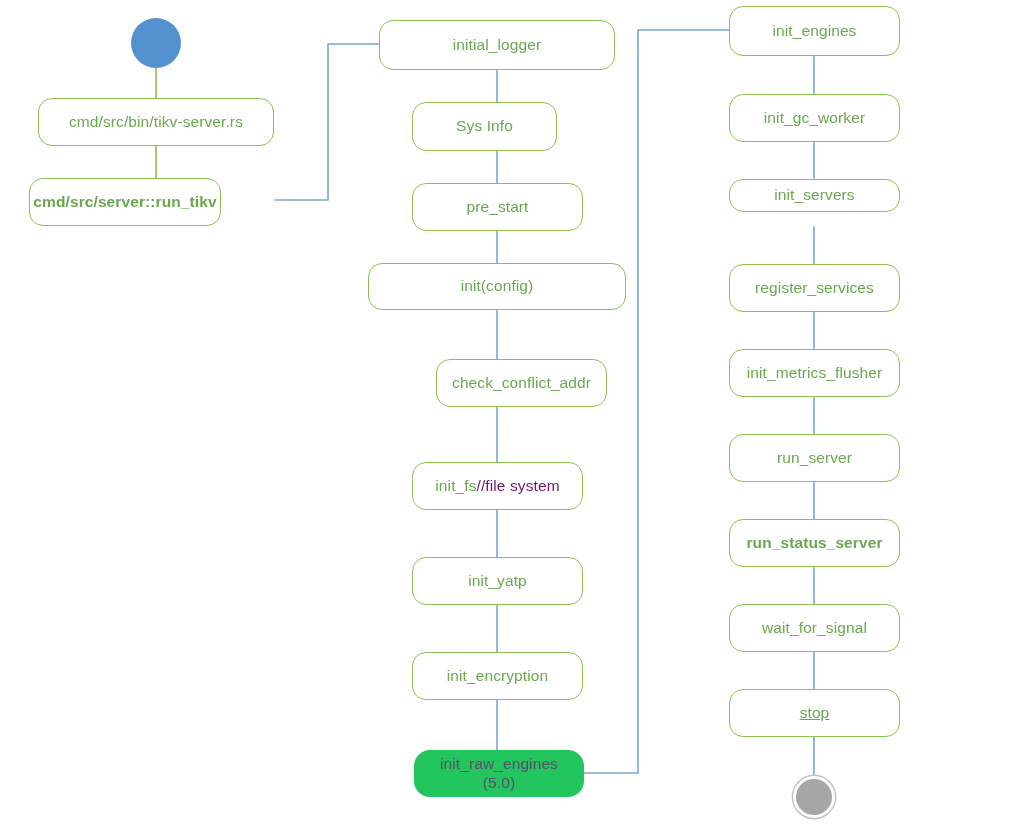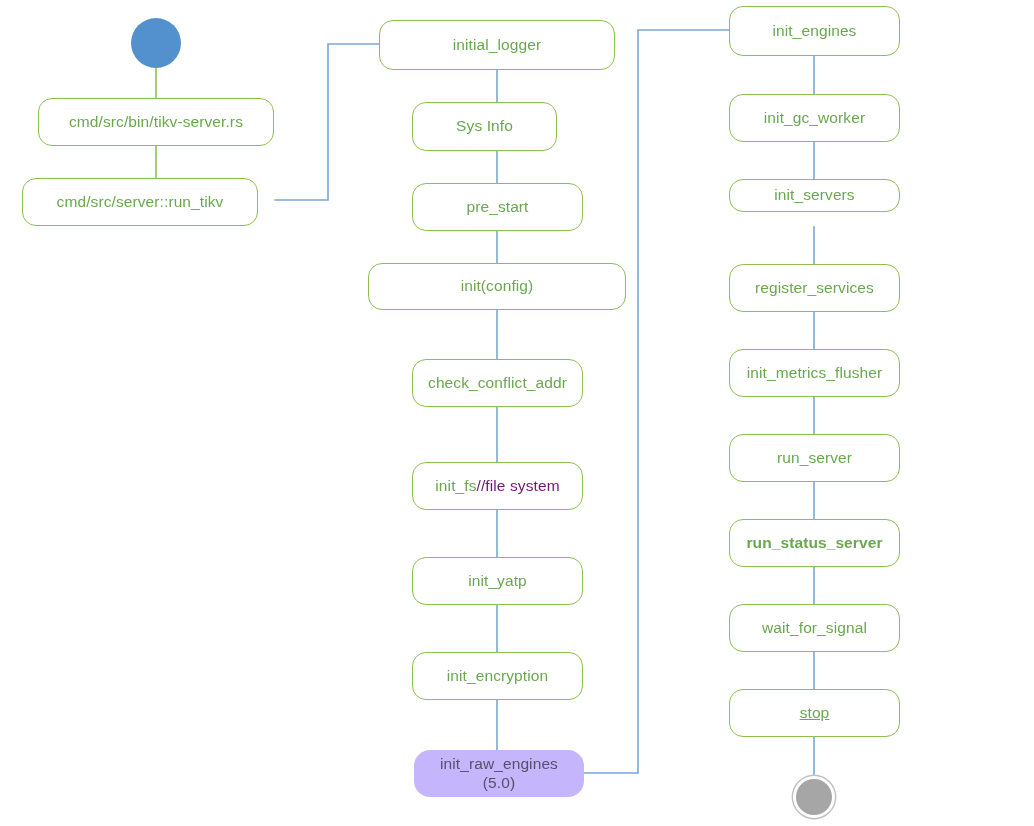--- a/index.html
+++ b/index.html
@@ -38,21 +38,21 @@
     border: 1.6px solid #8cc152;
     border-radius: 14px;
     background: #ffffff;
     color: #6aa84f;
     font-size: 15.5px;
     line-height: 1.22;
     letter-spacing: 0.1px;
     white-space: pre-line;
   }
   .node.shaded {
-    background: #c4b5fd;
+    background: #22c55e;
     border: none;
     color: #55516a;
     border-radius: 16px;
   }
   .node .cmt {
     color: #701a75;
   }
   .start-node {
     position: absolute;
     box-sizing: border-box;
@@ -110,31 +110,31 @@
       </g>
     </g>
   </svg>
 
   <div class="start-node" style="left:131px; top:18px; width:50px; height:50px;"></div>
 
   <div class="end-node" style="left:793px; top:776px; width:42px; height:42px;"></div>
 
   <div class="node" style="left:38px; top:98px; width:236px; height:48px;">cmd/src/bin/tikv-server.rs</div>
 
-  <div class="node" style="left:22px; top:178px; width:236px; height:48px;">cmd/src/server::run_tikv</div>
+  <div class="node" style="left:29px; top:178px; width:192px; height:48px;font-weight:bold;">cmd/src/server::run_tikv</div>
 
   <div class="node" style="left:379px; top:20px; width:236px; height:50px;">initial_logger</div>
 
   <div class="node" style="left:412px; top:102px; width:145px; height:49px;">Sys Info</div>
 
   <div class="node" style="left:412px; top:183px; width:171px; height:48px;">pre_start</div>
 
   <div class="node" style="left:368px; top:263px; width:258px; height:47px;">init(config)</div>
 
-  <div class="node" style="left:412px; top:359px; width:171px; height:48px;">check_conflict_addr</div>
+  <div class="node" style="left:436px; top:359px; width:171px; height:48px;">check_conflict_addr</div>
 
   <div class="node" style="left:412px; top:462px; width:171px; height:48px;">
     <span>init_fs </span><span class="cmt">//file system</span>
   </div>
 
   <div class="node" style="left:412px; top:557px; width:171px; height:48px;">init_yatp</div>
 
   <div class="node" style="left:412px; top:652px; width:171px; height:48px;">init_encryption</div>
 
   <div class="node shaded" style="left:414px; top:750px; width:170px; height:47px; flex-direction:column; justify-content:center;">

